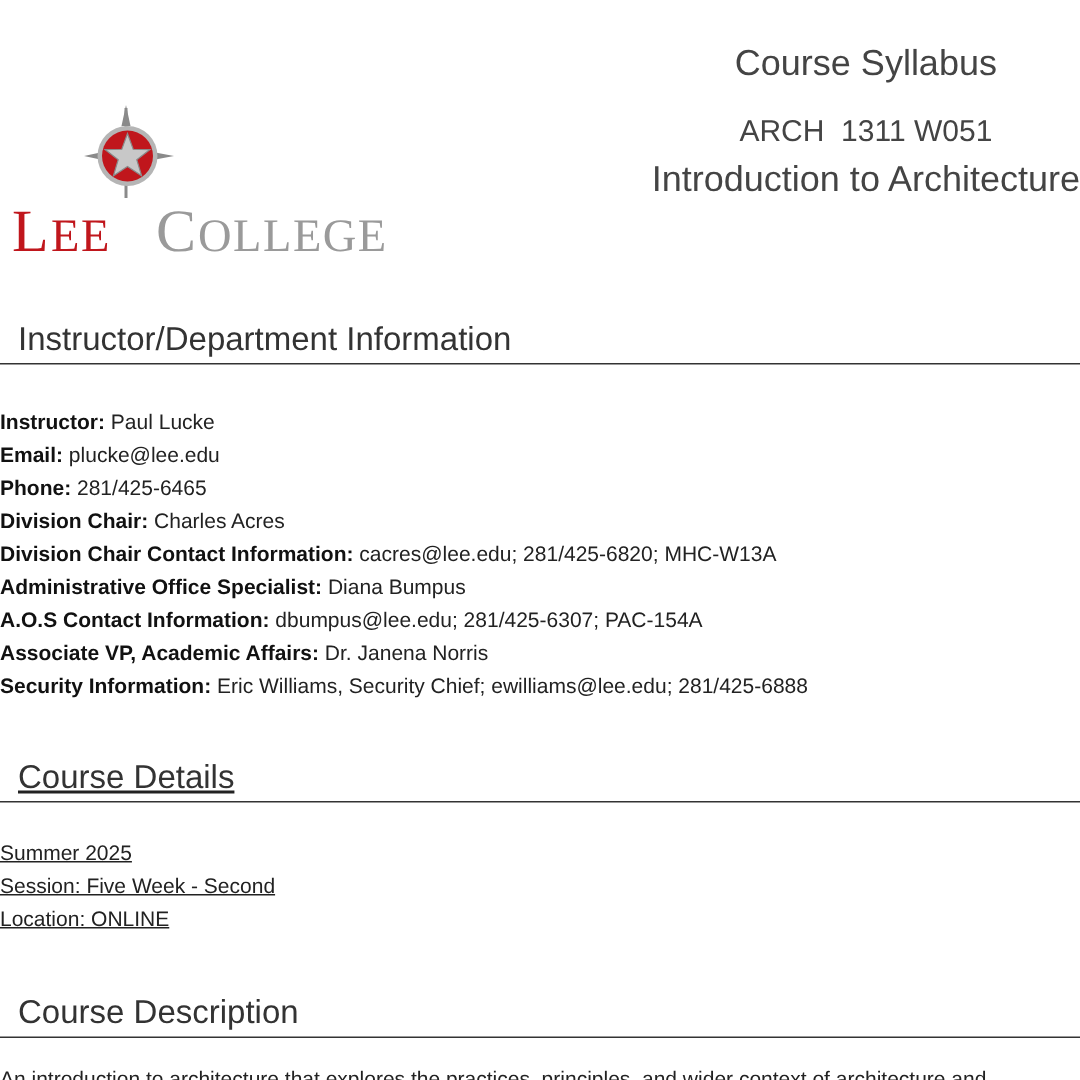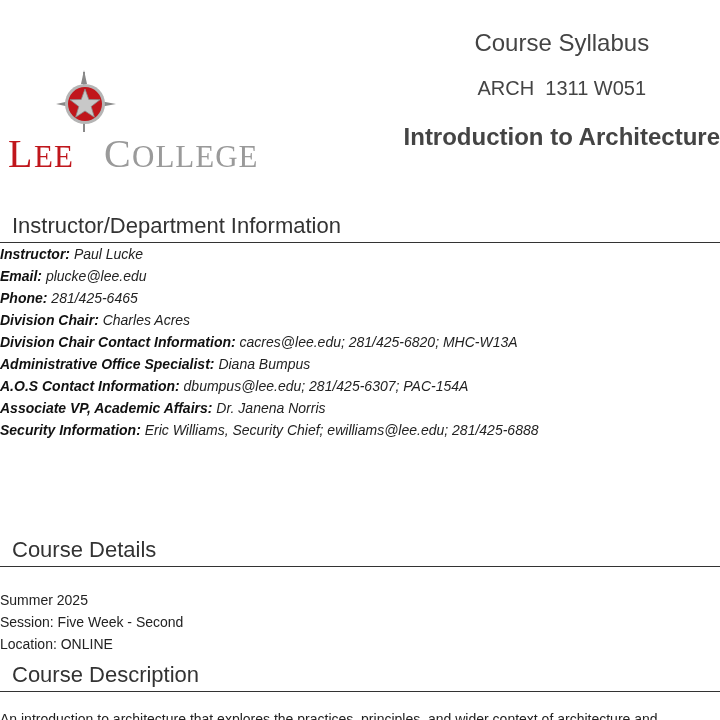--- a/index.html
+++ b/index.html
@@ -4,21 +4,21 @@
 <style>
   html, body { margin: 0; padding: 0; background: #ffffff; }
   body { width: 720px; height: 720px; overflow: hidden; position: relative;
          font-family: "Liberation Sans", sans-serif; color: #222; }
   .header { position: relative; height: 190px; }
   .logo { position: absolute; left: 8px; top: 70px; width: 264px; height: 104px; }
   .title-block { position: absolute; right: 0; top: 28px; text-align: center; }
   .title-block div { color: #444; }
   .t1 { font-size: 24px; line-height: 30px; }
   .t2 { font-size: 20px; line-height: 30px; margin-top: 15px; white-space: pre; }
-  .t3 { font-size: 24px; line-height: 30px; margin-top: 19px; font-weight: bold; }
+  .t3 { font-size: 24px; line-height: 30px; margin-top: 2px; font-weight: normal; }
   h2 { font-weight: normal; font-size: 22px; color: #333; margin: 0; padding: 0 0 2px 12px;
        border-bottom: 1px solid #333; line-height: 28px; }
   .section { position: absolute; left: 0; width: 720px; }
   .info p { margin: 0; font-size: 14px; line-height: 22px; color: #222; }
   .info b { color: #111; }
   .desc { font-size: 14px; line-height: 22px; margin: 0; }
 </style>
 </head>
 <body>
 
@@ -40,34 +40,34 @@
   </svg>
   <div class="title-block">
     <div class="t1">Course Syllabus</div>
     <div class="t2">ARCH  1311 W051</div>
     <div class="t3">Introduction to Architecture</div>
   </div>
 </div>
 
 <div class="section" style="top:212px;">
   <h2>Instructor/Department Information</h2>
-  <div class="info" style="font-style:italic;">
+  <div class="info" style="margin-top:27px;">
     <p><b>Instructor:</b> <span>Paul Lucke</span></p>
     <p><b>Email:</b> <span>plucke@lee.edu</span></p>
     <p><b>Phone:</b> <span>281/425-6465</span></p>
     <p><b>Division Chair:</b> <span>Charles Acres</span></p>
     <p><b>Division Chair Contact Information:</b> <span>cacres@lee.edu; 281/425-6820; MHC-W13A</span></p>
     <p><b>Administrative Office Specialist:</b> <span>Diana Bumpus</span></p>
     <p><b>A.O.S Contact Information:</b> <span>dbumpus@lee.edu; 281/425-6307; PAC-154A</span></p>
     <p><b>Associate VP, Academic Affairs:</b> <span>Dr. Janena Norris</span></p>
     <p><b>Security Information:</b> <span>Eric Williams, Security Chief; ewilliams@lee.edu; 281/425-6888</span></p>
   </div>
 </div>
 
-<div class="section" style="top:536px;">
+<div class="section" style="top:504px;text-decoration:underline;">
   <h2>Course Details</h2>
   <div class="info" style="margin-top:22px;">
     <p>Summer 2025</p>
     <p>Session: Five Week - Second</p>
     <p>Location: ONLINE</p>
   </div>
 </div>
 
 <div class="section" style="top:661px;">
   <h2>Course Description</h2>

